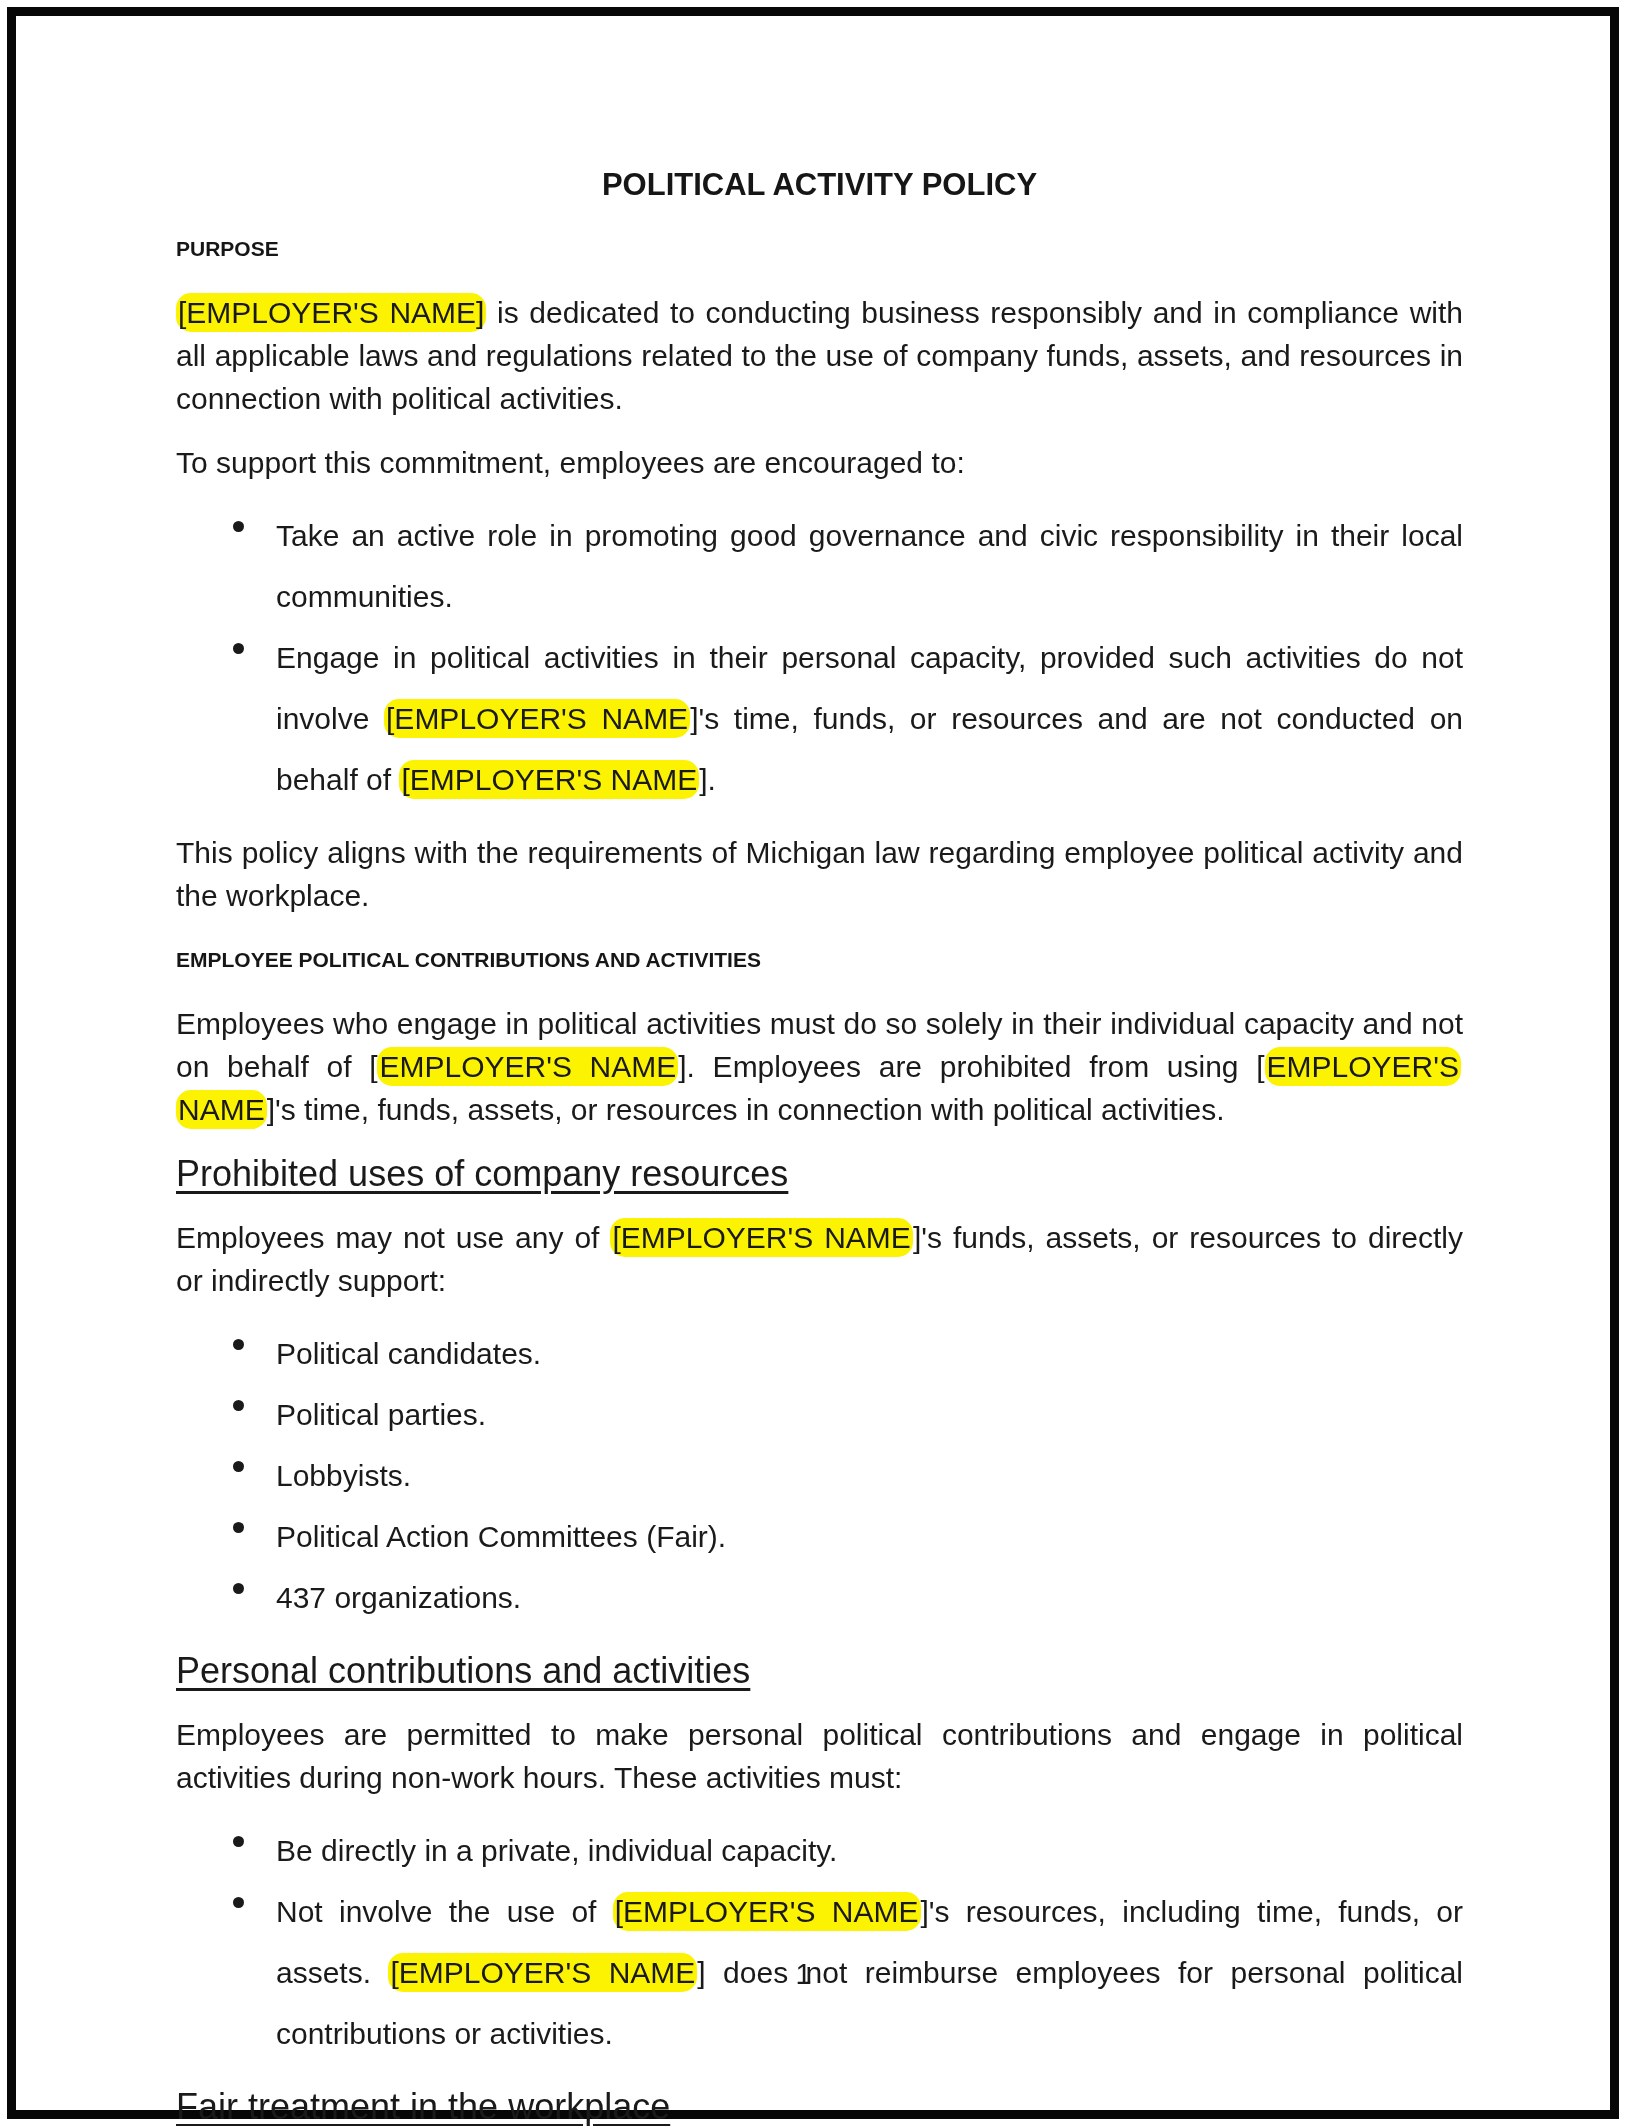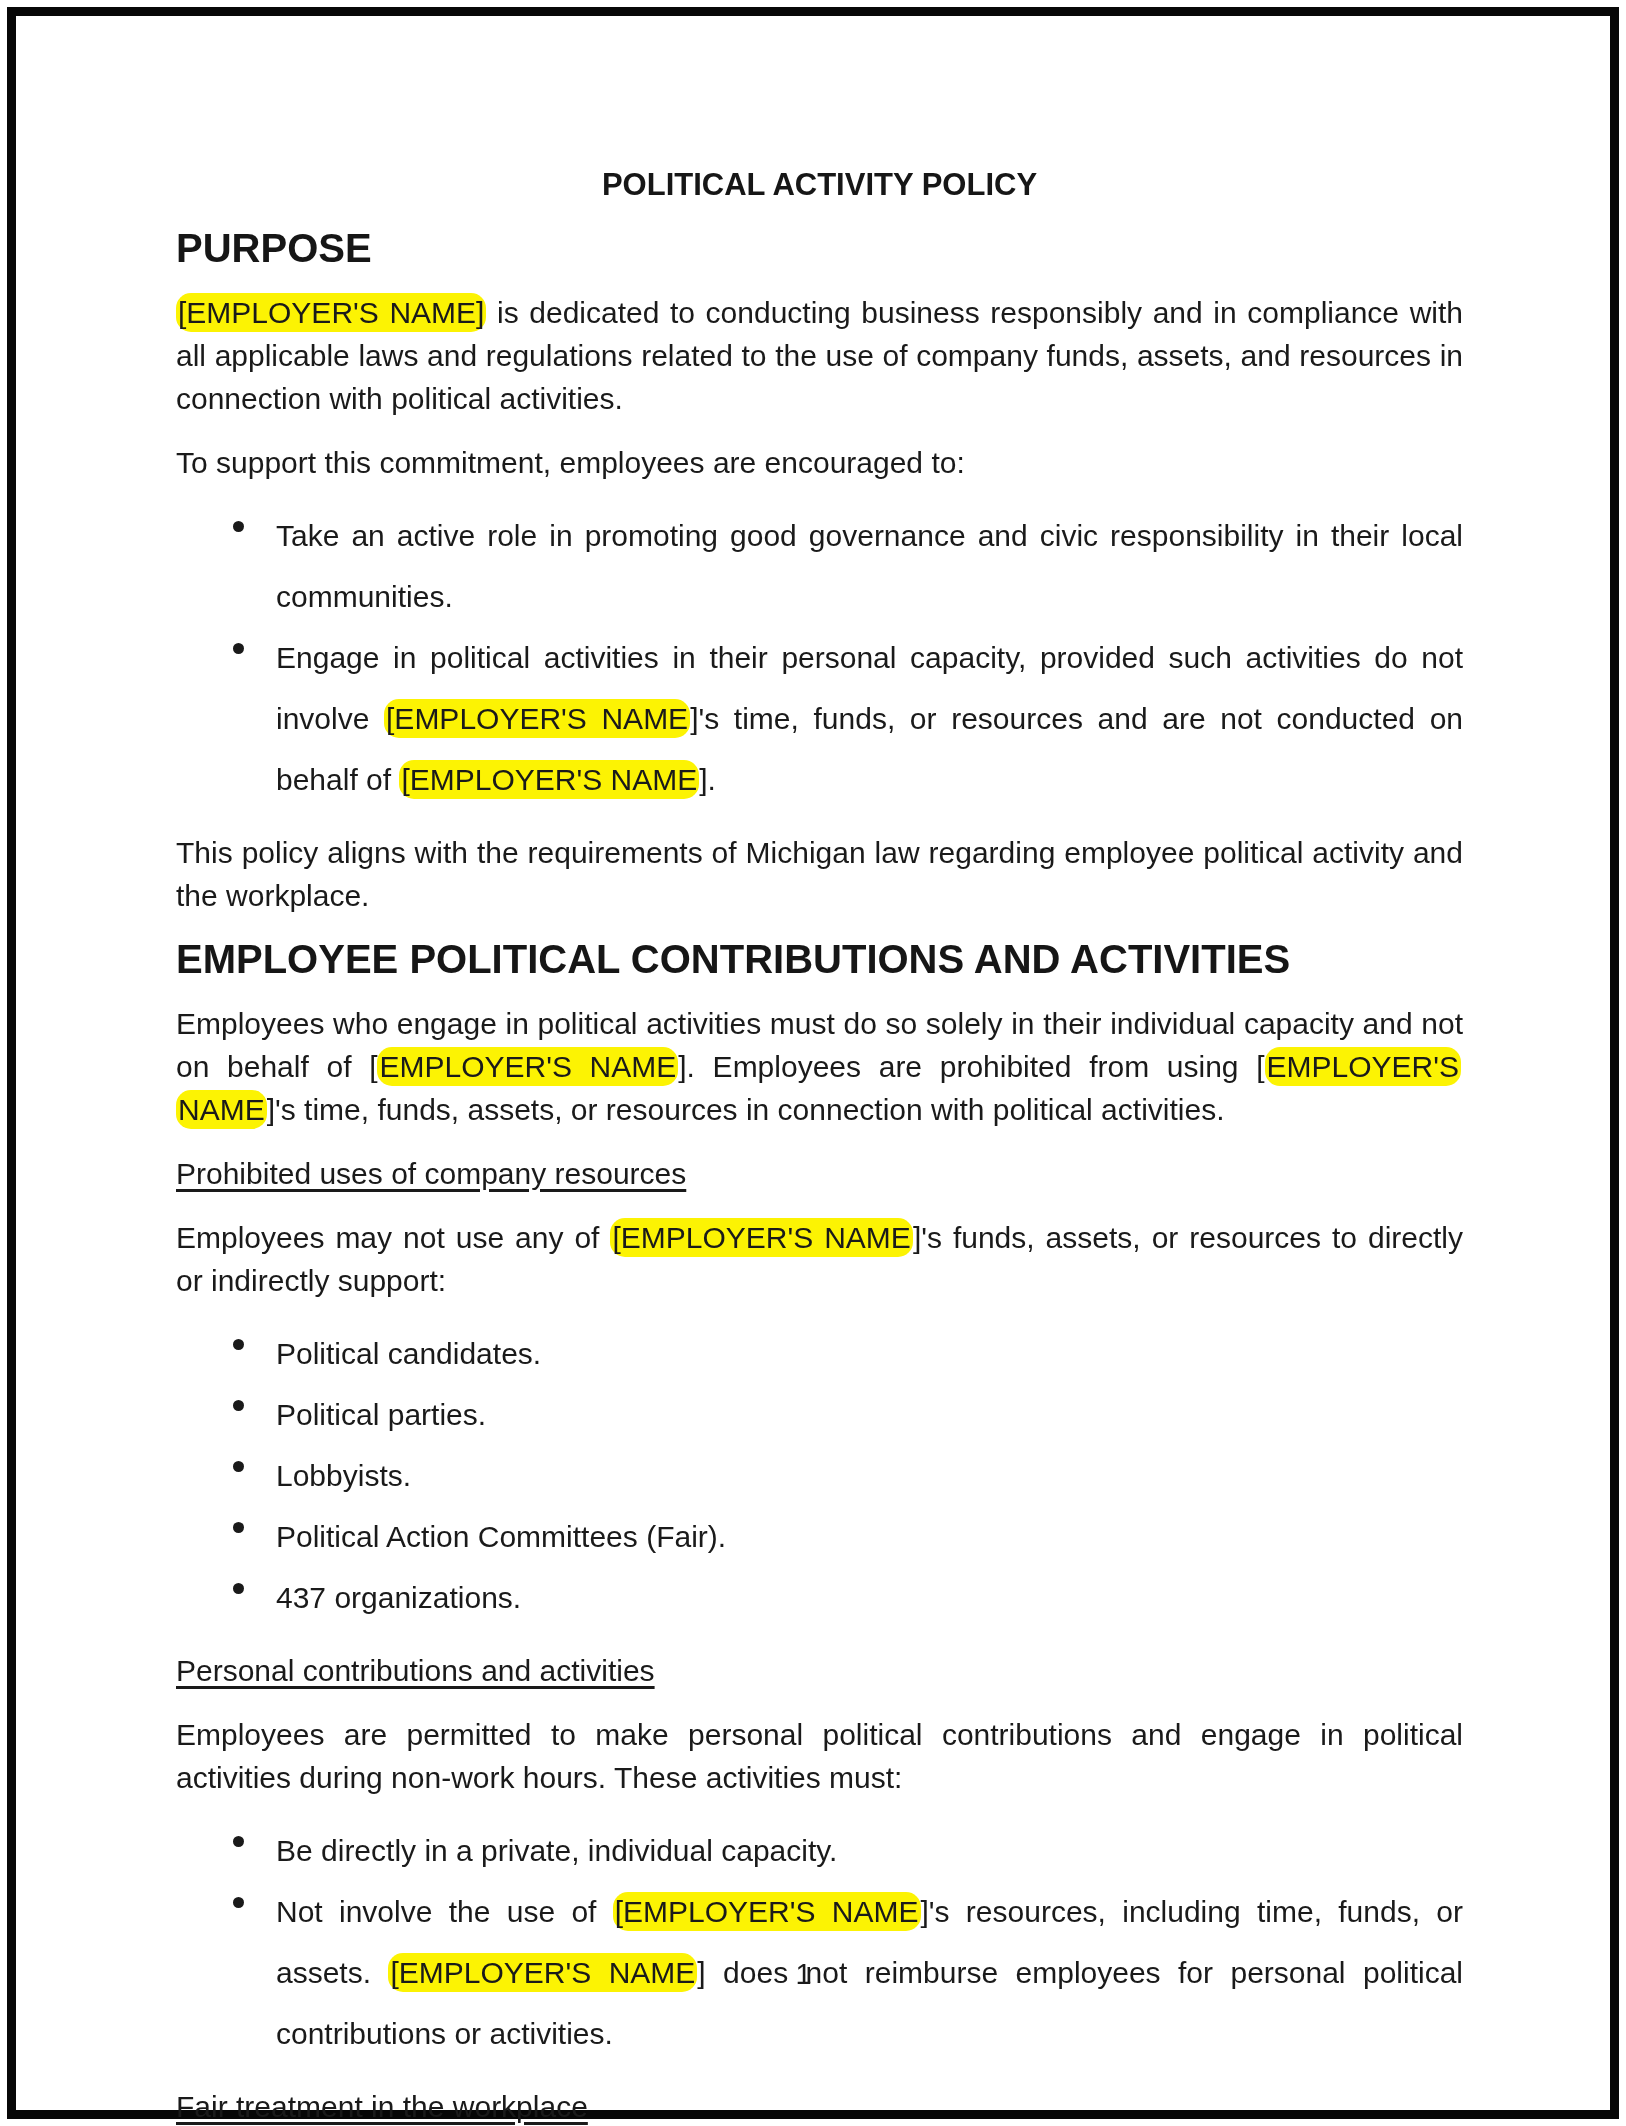--- a/index.html
+++ b/index.html
@@ -29,29 +29,29 @@
   }
   .doc-title {
     font-size: 31px;
     line-height: 43px;
     font-weight: bold;
     color: #161616;
     text-align: center;
     margin: 0 0 21px 0;
   }
   .heading {
-    font-size: 40px;
+    font-size: 21px;
     line-height: 43px;
     font-weight: bold;
     color: #161616;
     margin: 0 0 21px 0;
     text-align: left;
   }
   .subhead {
-    font-size: 30px;
+    font-size: 36px;
     line-height: 43px;
     font-weight: normal;
     text-decoration: underline;
     text-underline-offset: 5px;
     margin: 0 0 21px 0;
     text-align: left;
   }
   .para {
     font-size: 30px;
     line-height: 43px;

